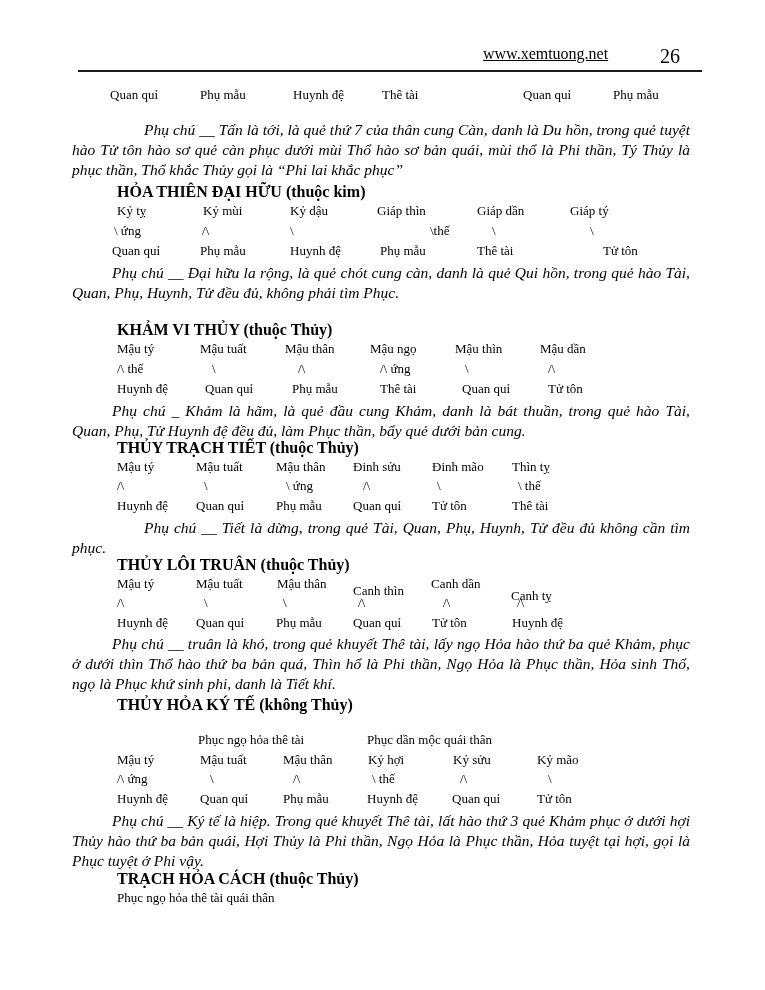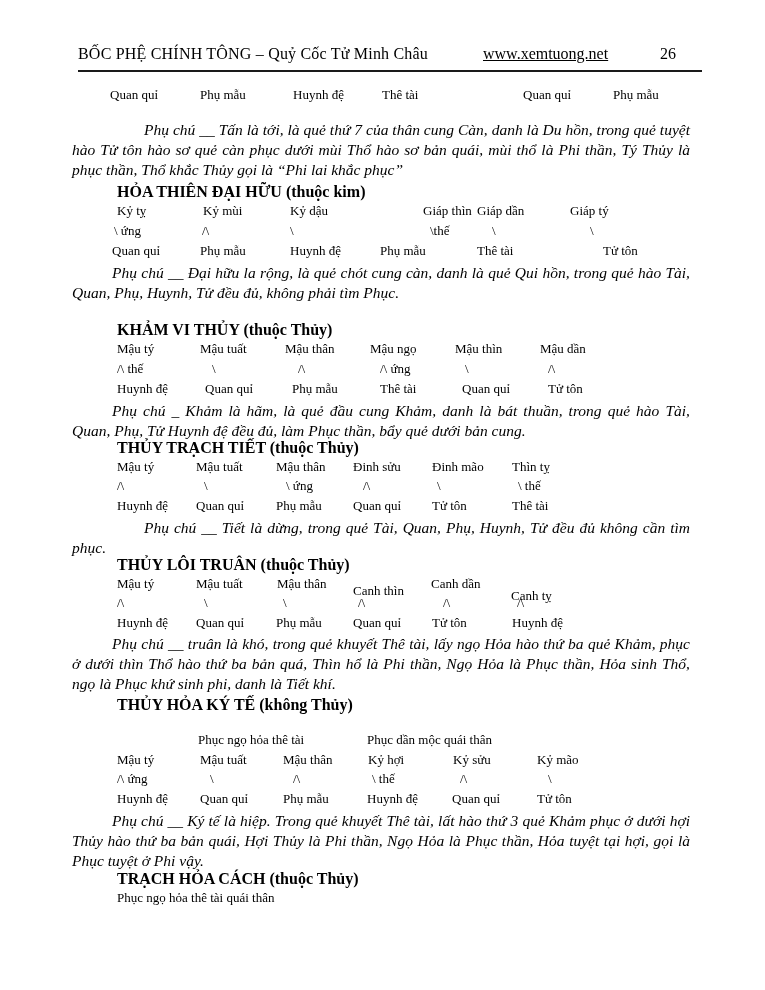--- a/index.html
+++ b/index.html
@@ -7,58 +7,57 @@
     position:relative;
     width:765px; height:990px;
     background:#ffffff;
     color:#000000;
     font-family:"Liberation Serif", serif;
     margin:0 auto;
     overflow:hidden;
   }
   .hdr-title { position:absolute; left:78px; top:45px; font-size:16px; letter-spacing:.2px; white-space:pre; }
   .hdr-url   { position:absolute; left:483px; top:45px; font-size:16px; text-decoration:underline; white-space:pre; }
-  .hdr-page  { position:absolute; left:660px; top:45px; font-size:16px; white-space:pre; }
+  .hdr-page  { position:absolute; left:660px; top:45px; font-size:20px; white-space:pre; }
   .hdr-rule  { position:absolute; left:78px; top:70px; width:624px; border-top:2px solid #1a1a1a; height:0; }
   .heading {
     position:absolute; left:117px;
     font-weight:bold; font-size:16px; white-space:pre;
   }
   .para {
     position:absolute; left:72px; width:618px;
     font-style:italic; font-size:15.5px; line-height:20px;
     text-align:justify;
   }
   .hex-row { position:absolute; left:0; top:0; width:682px; height:20px; font-size:13px; }
   .cell { position:absolute; top:0; white-space:pre; }
 </style>
 </head>
 <body>
 
 <div class="page">
-  <span class="hdr-title">BỐC PHỆ CHÍNH TÔNG – Quỷ Cốc Tử Minh Châu</span>
   <span class="hdr-url">www.xemtuong.net</span>
   <span class="hdr-page">26</span>
   <div class="hdr-rule"></div>
   <div id="doc-body">
       <div class="hex-row" style="top: 87px;">
         <span class="cell" style="left: 110px;">Quan quỉ</span>
         <span class="cell" style="left: 200px;">Phụ mẫu</span>
         <span class="cell" style="left: 293px;">Huynh đệ</span>
         <span class="cell" style="left: 382px;">Thê tài</span>
         <span class="cell" style="left: 523px;">Quan quỉ</span>
         <span class="cell" style="left: 613px;">Phụ mẫu</span>
       </div>
       <div class="para" style="top: 120px; text-indent: 72px;">Phụ chú __ Tấn là tới, là quẻ thứ 7 của thân cung Càn, danh là Du hồn, trong quẻ tuyệt hào Tử tôn hào sơ quẻ càn phục dưới mùi Thổ hào sơ bản quái, mùi thổ là Phi thần, Tý Thủy là phục thần, Thổ khắc Thủy gọi là “Phi lai khắc phục”</div>
       <div class="heading" style="top: 183px;">HỎA THIÊN ĐẠI HỮU (thuộc kim)</div>
       <div class="hex-row" style="top: 203px;">
         <span class="cell" style="left: 117px;">Kỷ tỵ</span>
         <span class="cell" style="left: 203px;">Kỷ mùi</span>
         <span class="cell" style="left: 290px;">Kỷ dậu</span>
-        <span class="cell" style="left: 377px; margin-left: 46px;">Giáp thìn</span>
+        <span class="cell" style="left: 377px;">Giáp thìn</span>
         <span class="cell" style="left: 477px;">Giáp dần</span>
         <span class="cell" style="left: 570px;">Giáp tý</span>
       </div>
       <div class="hex-row" style="top: 223px;">
         <span class="cell" style="left: 114px;">\ ứng</span>
         <span class="cell" style="left: 202px;">/\</span>
         <span class="cell" style="left: 290px;">\</span>
         <span class="cell" style="left: 430px;">\thế</span>
         <span class="cell" style="left: 492px;">\</span>
         <span class="cell" style="left: 590px;">\</span>

